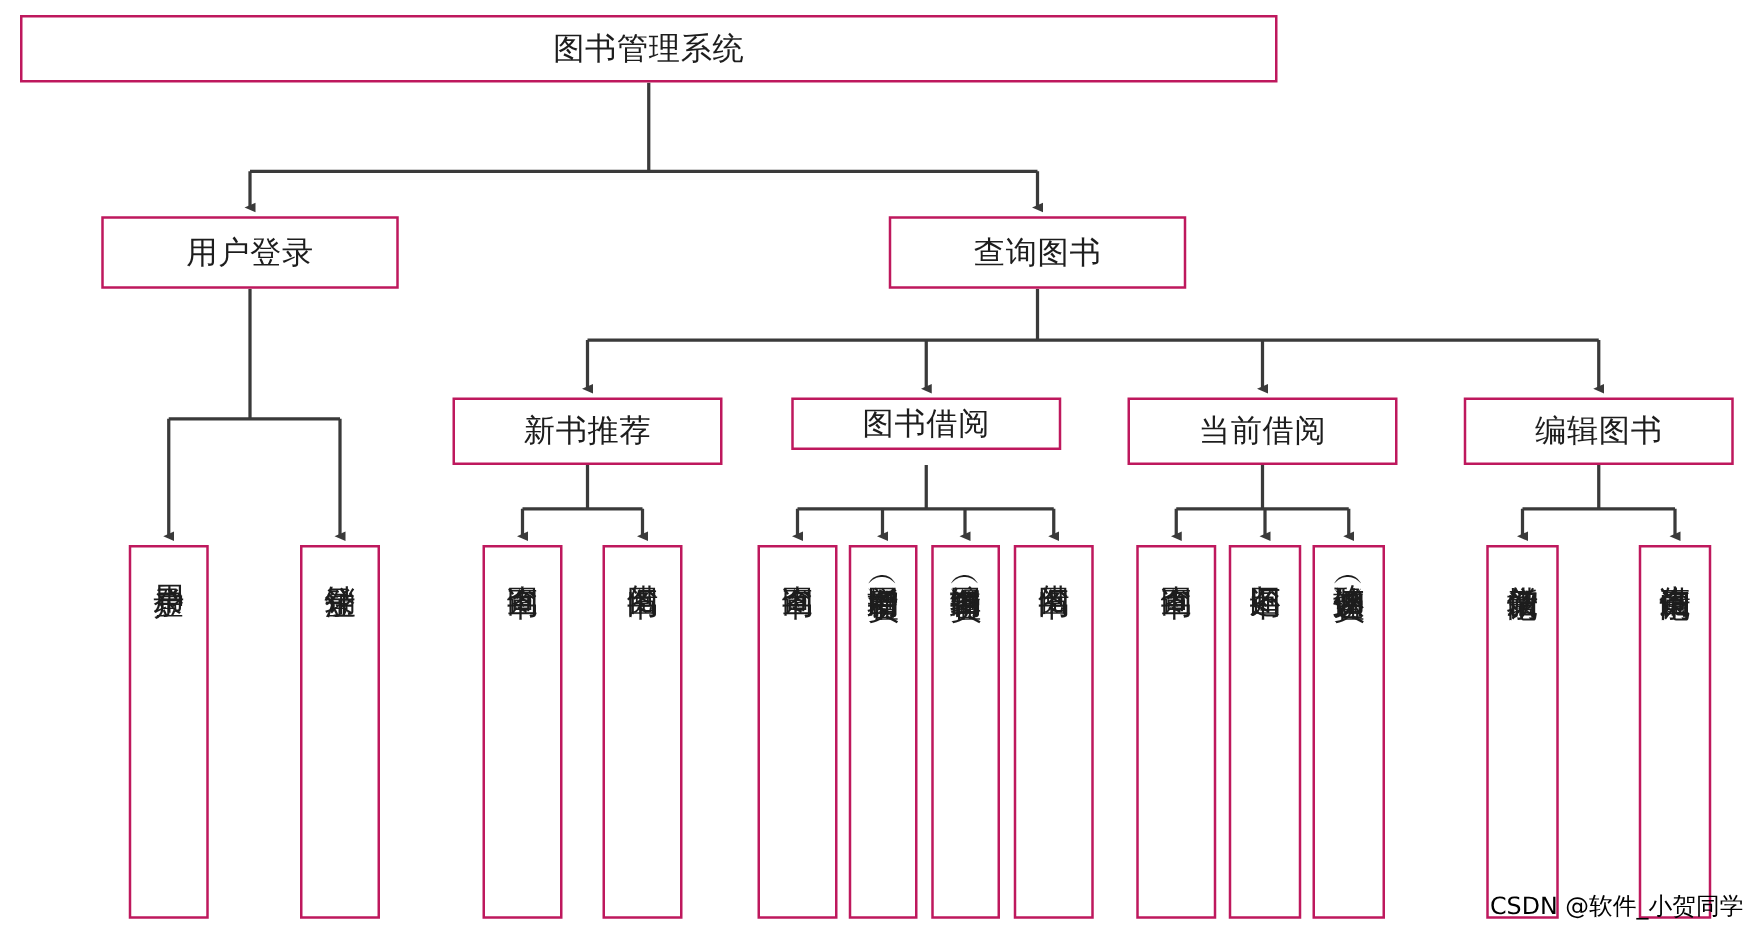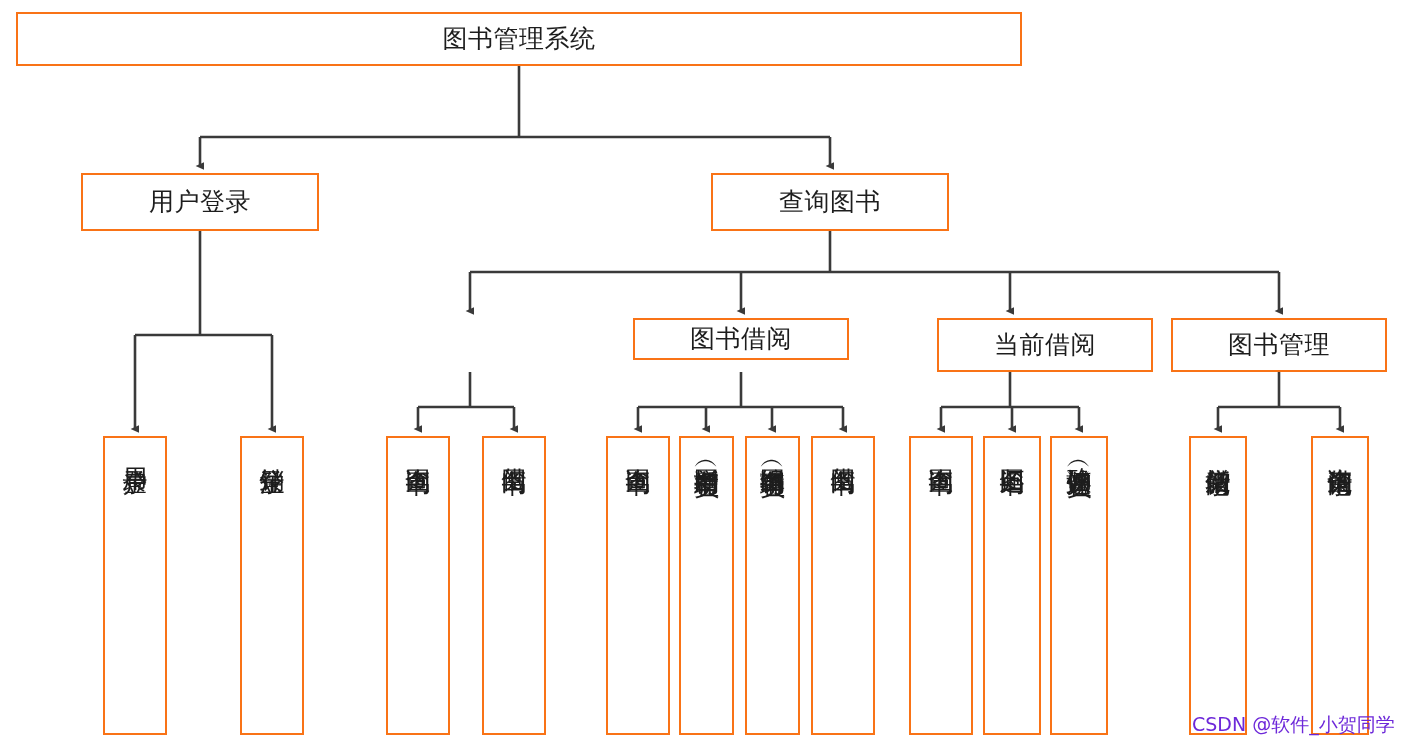--- a/index.html
+++ b/index.html
@@ -23,21 +23,21 @@
     left: 0;
     top: 0;
     width: 1405px;
     height: 747px;
     pointer-events: none;
   }
   .node {
     position: absolute;
     box-sizing: border-box;
     background: #ffffff;
-    border: 2px solid #f97316;
+    border: 2px solid #be185d;
     display: flex;
     align-items: center;
     justify-content: center;
     color: #1d1d1d;
     z-index: 2;
   }
   .node-label {
     display: block;
     text-align: center;
     line-height: 1.22;
@@ -132,28 +132,31 @@
     <span class="node-label">图书管理系统</span>
   </div>
 
   <div class="node horizontal" style="left: 81px; top: 173px; width: 238px; height: 58px;">
     <span class="node-label">用户登录</span>
   </div>
   <div class="node horizontal" style="left: 711px; top: 173px; width: 238px; height: 58px;">
     <span class="node-label">查询图书</span>
   </div>
 
+  <div class="node horizontal" style="left: 362px; top: 318px; width: 216px; height: 54px;">
+    <span class="node-label">新书推荐</span>
+  </div>
   <div class="node horizontal" style="left: 633px; top: 318px; width: 216px; height: 42px;">
     <span class="node-label">图书借阅</span>
   </div>
-  <div class="node horizontal" style="left: 902px; top: 318px; width: 216px; height: 54px; margin-left: 35px;">
+  <div class="node horizontal" style="left: 902px; top: 318px; width: 216px; height: 54px;">
     <span class="node-label">当前借阅</span>
   </div>
   <div class="node horizontal" style="left: 1171px; top: 318px; width: 216px; height: 54px;">
-    <span class="node-label">图书管理</span>
+    <span class="node-label">编辑图书</span>
   </div>
 
   <div class="node vertical" style="left: 103px; top: 436px; width: 64px; height: 299px;">
     <span class="node-label">用户登录</span>
   </div>
   <div class="node vertical" style="left: 240px; top: 436px; width: 64px; height: 299px;">
     <span class="node-label">注销登录</span>
   </div>
   <div class="node vertical" style="left: 386px; top: 436px; width: 64px; height: 299px;">
     <span class="node-label">查询图书</span>
@@ -182,15 +185,15 @@
   <div class="node vertical" style="left: 1050px; top: 436px; width: 58px; height: 299px;">
     <span class="node-label">确认归还（管理员）</span>
   </div>
   <div class="node vertical" style="left: 1189px; top: 436px; width: 58px; height: 299px;">
     <span class="node-label">新增借阅记录</span>
   </div>
   <div class="node vertical" style="left: 1311px; top: 436px; width: 58px; height: 299px;">
     <span class="node-label">查询借阅记录</span>
   </div>
 
-  <div id="watermark" style="color: #6d28d9;">CSDN @软件_小贺同学</div>
+  <div id="watermark" style="color: #000000;">CSDN @软件_小贺同学</div>
 
 </div>
 
 </body></html>

